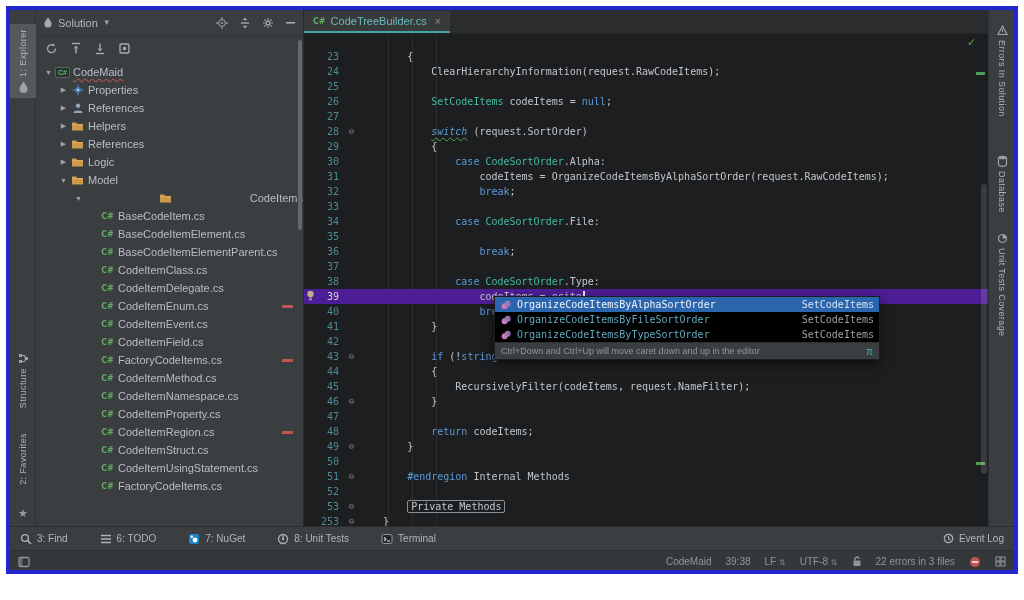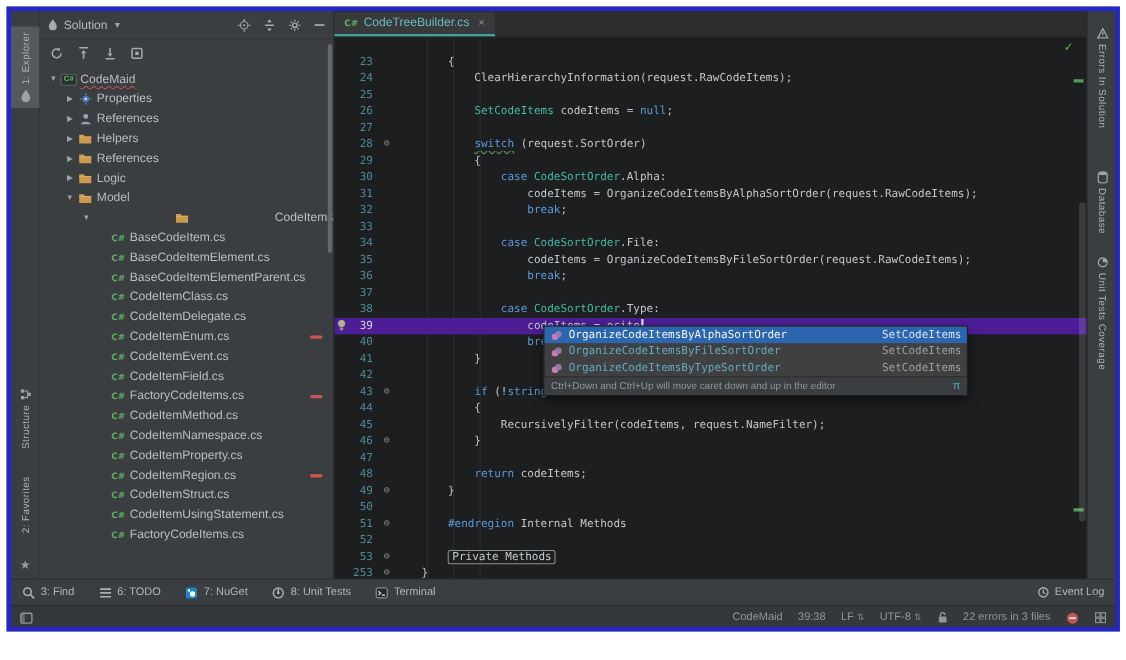--- a/index.html
+++ b/index.html
@@ -46,30 +46,30 @@
   .ebody{flex:1;position:relative;overflow:hidden;font-family:"DejaVu Sans Mono",monospace;font-size:10px;padding-top:15px;}
   .guide{position:absolute;top:0;bottom:0;width:1px;background:rgba(255,255,255,0.07);}
   .cline{height:15px;line-height:15px;display:flex;white-space:pre;position:relative;}
   .cline.current{background:#4c1d95;}
   .lnum{width:40px;text-align:right;color:#4d8b96;padding-right:5px;flex-shrink:0;}
   .cline.current .lnum{color:#cfd4d9;}
   .foldc{width:15px;text-align:center;color:#85898d;font-size:9px;flex-shrink:0;line-height:15px;}
   .tk-p{color:#c2c6ca;}
   .tk-k{color:#5c9ad8;}
   .tk-t{color:#45b8a5;}
-  .tk-ks{color:#5c9ad8;text-decoration:underline wavy #55a055;text-underline-offset:2px;}
+  .tk-ks{color:#5c9ad8;text-decoration:underline wavy #55a055;text-underline-offset:2px;font-style:italic;}
   .tk-box{border:1px solid #8a8f93;border-radius:2px;color:#c6cacd;padding:0 3px;}
   .caret-bar{display:inline-block;width:2px;height:12px;background:#e6e6e6;vertical-align:middle;margin-left:1px;}
   .bulb{position:absolute;left:2px;top:1px;}
   .mark-check{position:absolute;top:1px;right:13px;color:#62b543;font-size:12px;z-index:6;font-weight:bold;}
   .gmark{position:absolute;right:3px;width:9px;height:3px;background:#4f9e58;z-index:6;}
   .escroll{position:absolute;right:1px;top:150px;width:6px;height:290px;background:rgba(255,255,255,.13);border-radius:3px;z-index:6;}
 
   
-  .popup{position:absolute;left:190px;top:262px;width:386px;background:#404040;border:1px solid #1b1d1e;
+  .popup{position:absolute;left:190px;top:262px;width:386px;background:#000000;border:1px solid #1b1d1e;
     box-shadow:0 4px 10px rgba(0,0,0,.55);z-index:10;font-size:10px;}
   .pitem{height:15px;display:flex;align-items:center;gap:5px;padding:0 5px;color:#63a9c0;}
   .pitem .ptype{margin-left:auto;color:#9aa0a6;}
   .pitem.selected{background:#2a65ad;color:#f0f4f8;}
   .pitem.selected .ptype{color:#d5e3f2;}
   .phint{height:17px;background:#3b3e40;border-top:1px solid #2c2e30;color:#8f969b;font-size:9px;
     display:flex;align-items:center;padding:0 6px;font-family:"Liberation Sans",sans-serif;gap:12px;}
   .phint .pin{margin-left:auto;color:#46b0b5;font-size:10px;}
 
   
@@ -395,21 +395,21 @@
             <div class="cline"><span class="lnum">25</span><span class="foldc"></span><span class="ltext"></span></div>
             <div class="cline"><span class="lnum">26</span><span class="foldc"></span><span class="ltext"><span class="tk-p">            </span><span class="tk-t">SetCodeItems</span><span class="tk-p"> codeItems = </span><span class="tk-k">null</span><span class="tk-p">;</span></span></div>
             <div class="cline"><span class="lnum">27</span><span class="foldc"></span><span class="ltext"></span></div>
             <div class="cline"><span class="lnum">28</span><span class="foldc">⊖</span><span class="ltext"><span class="tk-p">            </span><span class="tk-ks">switch</span><span class="tk-p"> (request.SortOrder)</span></span></div>
             <div class="cline"><span class="lnum">29</span><span class="foldc"></span><span class="ltext"><span class="tk-p">            {</span></span></div>
             <div class="cline"><span class="lnum">30</span><span class="foldc"></span><span class="ltext"><span class="tk-p">                </span><span class="tk-k">case</span><span class="tk-p"> </span><span class="tk-t">CodeSortOrder</span><span class="tk-p">.Alpha:</span></span></div>
             <div class="cline"><span class="lnum">31</span><span class="foldc"></span><span class="ltext"><span class="tk-p">                    codeItems = OrganizeCodeItemsByAlphaSortOrder(request.RawCodeItems);</span></span></div>
             <div class="cline"><span class="lnum">32</span><span class="foldc"></span><span class="ltext"><span class="tk-p">                    </span><span class="tk-k">break</span><span class="tk-p">;</span></span></div>
             <div class="cline"><span class="lnum">33</span><span class="foldc"></span><span class="ltext"></span></div>
             <div class="cline"><span class="lnum">34</span><span class="foldc"></span><span class="ltext"><span class="tk-p">                </span><span class="tk-k">case</span><span class="tk-p"> </span><span class="tk-t">CodeSortOrder</span><span class="tk-p">.File:</span></span></div>
-            <div class="cline"><span class="lnum">35</span><span class="foldc"></span><span class="ltext"><span class="tk-p">                    codeItems = OrganizeCodeItemsByFileSortOrder(request.RawCodeItems);</span></span></div>
+            <div class="cline"><span class="lnum">35</span><span class="foldc"></span></div>
             <div class="cline"><span class="lnum">36</span><span class="foldc"></span><span class="ltext"><span class="tk-p">                    </span><span class="tk-k">break</span><span class="tk-p">;</span></span></div>
             <div class="cline"><span class="lnum">37</span><span class="foldc"></span><span class="ltext"></span></div>
             <div class="cline"><span class="lnum">38</span><span class="foldc"></span><span class="ltext"><span class="tk-p">                </span><span class="tk-k">case</span><span class="tk-p"> </span><span class="tk-t">CodeSortOrder</span><span class="tk-p">.Type:</span></span></div>
             <div class="cline current"><span class="bulb"><svg width="9" height="12" viewBox="0 0 9 12">
                   <circle cx="4.5" cy="4" r="3.2" fill="#b9b188"></circle>
                   <rect x="3" y="7.5" width="3" height="3" rx="1" fill="#8f8f8f"></rect>
                 </svg></span><span class="lnum">39</span><span class="foldc"></span><span class="ltext"><span class="tk-p">                    codeItems = ocite</span><span class="caret-bar"></span></span></div>
             <div class="cline"><span class="lnum">40</span><span class="foldc"></span><span class="ltext"><span class="tk-p">                    </span><span class="tk-k">break</span><span class="tk-p">;</span></span></div>
             <div class="cline"><span class="lnum">41</span><span class="foldc"></span><span class="ltext"><span class="tk-p">            }</span></span></div>
             <div class="cline"><span class="lnum">42</span><span class="foldc"></span><span class="ltext"></span></div>
@@ -497,21 +497,21 @@
               <circle cx="5.5" cy="5.5" r="4" fill="none" stroke="#9da2a6" stroke-width="1.2"></circle>
               <path d="M5.5 5.5V1.5A4 4 0 0 1 9.5 5.5z" fill="#9da2a6"></path>
             </svg>
         </span>
         <span class="vtext">Unit Tests Coverage</span>
       </div>
     </div>
   </div>
 
   <div class="bottombar">
-    <span id="bb-items" style="display:flex;gap:22px;align-items:center;">
+    <span id="bb-items" style="display:flex;gap:32px;align-items:center;">
         <span class="bb-item">
           <span>
             <svg width="12" height="12" viewBox="0 0 12 12">
               <circle cx="5" cy="5" r="3.4" fill="none" stroke="#aab0b5" stroke-width="1.4"></circle>
               <path d="M7.6 7.6 11 11" stroke="#aab0b5" stroke-width="1.6"></path>
             </svg>
           </span>
           <span>3: Find</span>
         </span>
         <span class="bb-item">

